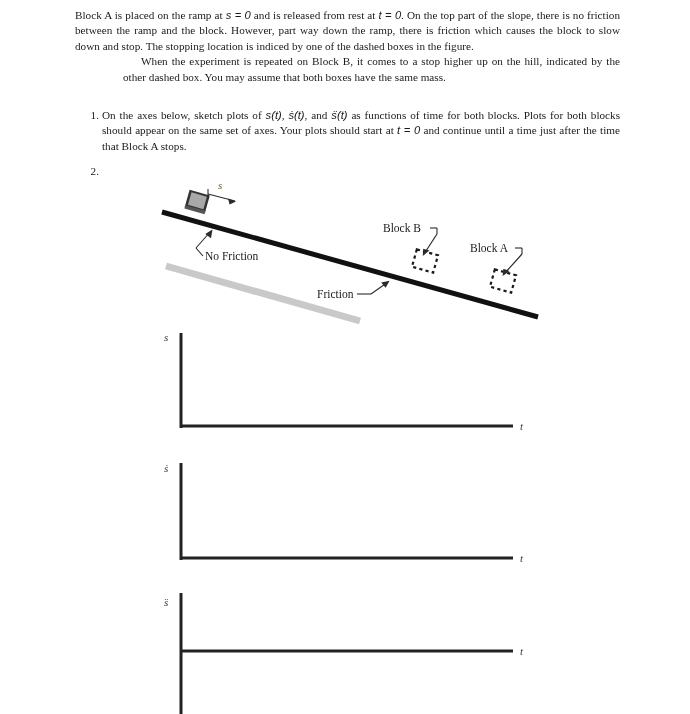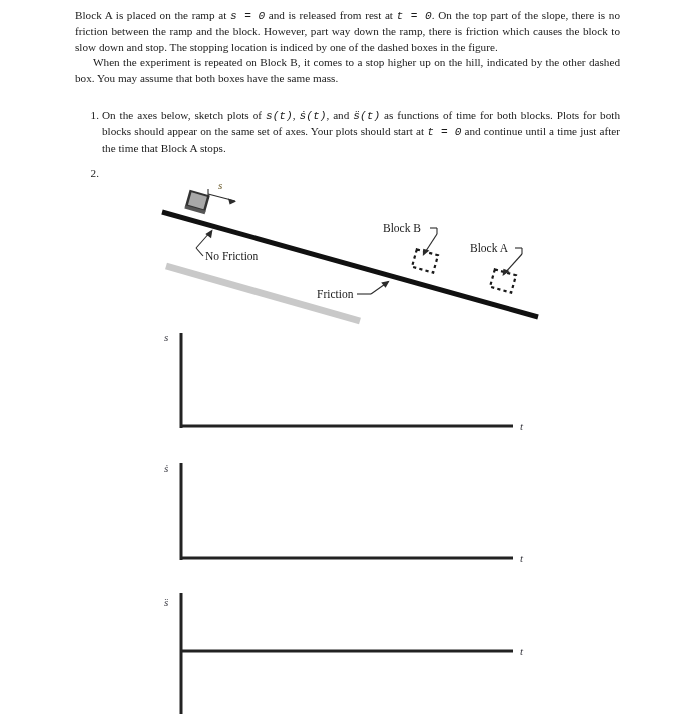--- a/index.html
+++ b/index.html
@@ -25,24 +25,25 @@
     font-size: 11.2px;
     line-height: 1.38;
     text-align: justify;
     text-justify: inter-word;
   }
   .prose p {
     margin: 0;
   }
   .prose p.indent {
     text-indent: 18px;
+    margin-left: 48px;
   }
   var, .v {
     font-style: italic;
-    font-family: Liberation Mono, monospace;
+    font-family: Liberation Sans, sans-serif;
   }
 
   
   .qlist {
     position: absolute;
     left: 75px;
     top: 108px;
     width: 545px;
     font-size: 11.2px;
     line-height: 1.38;

